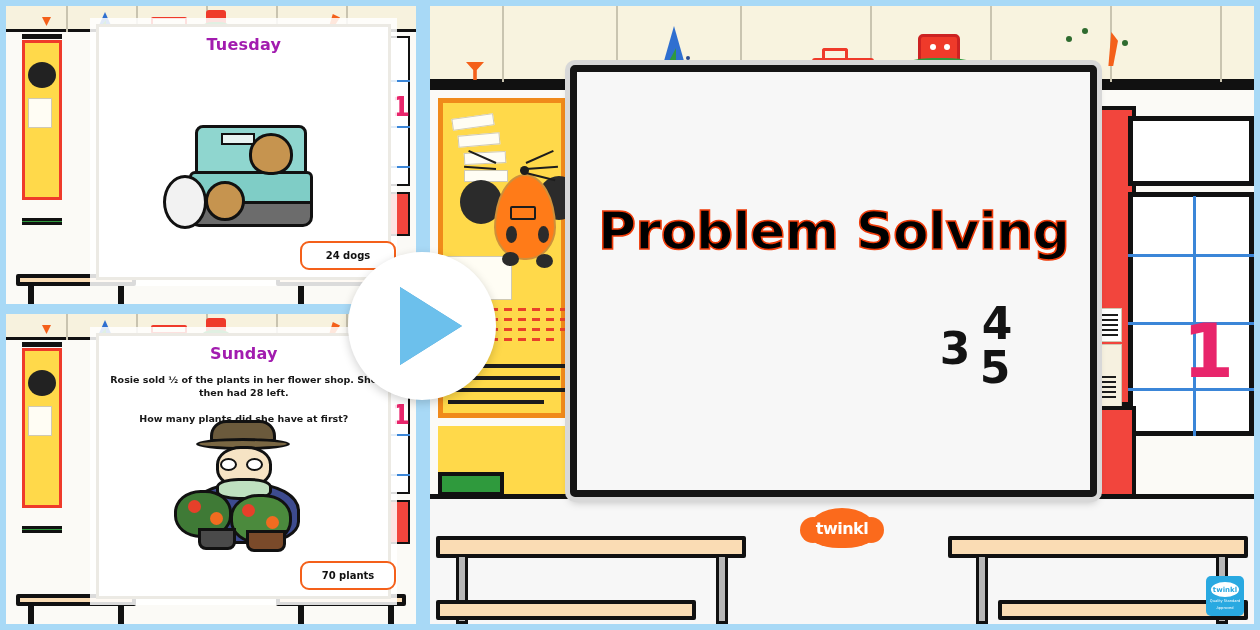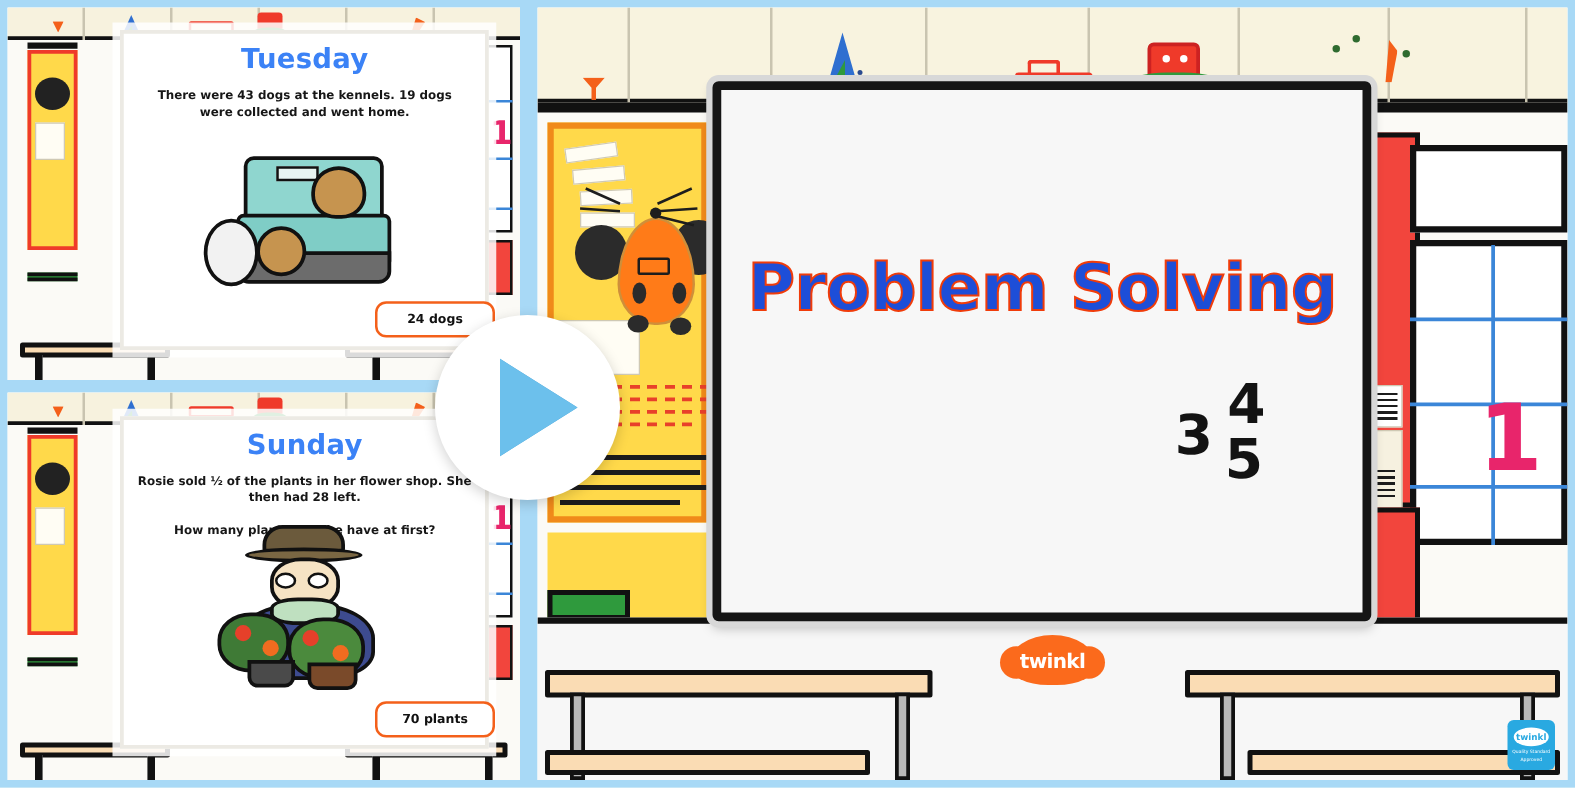--- a/index.html
+++ b/index.html
@@ -27,23 +27,23 @@
 
   
   #thumb-tuesday { left:6px;  top:6px;   width:410px; height:298px; }
   #thumb-friday  { left:6px;  top:314px; width:410px; height:310px; }
   .thumb-card {
     position:absolute; left:22%; top:6%; width:72%; height:86%;
     background:#fff; border:3px solid #eceae4;
     box-shadow:0 0 0 6px rgba(255,255,255,.85);
   }
   .thumb-title {
-    text-align:center; color:#3b82f6; font-weight:bold;
+    text-align:center; color:#a21caf; font-weight:bold;
     font-family:"DejaVu Sans", sans-serif;
-    font-size:22px; margin-top:8px; letter-spacing:.2px;
+    font-size:16px; margin-top:8px; letter-spacing:.2px;
   }
   .thumb-q {
     text-align:center; color:#171717; font-size:9.5px;
     line-height:1.45; padding:10px 16px 0 16px;
     font-family:"DejaVu Sans", sans-serif; font-weight:600;
   }
   .thumb-q2 { padding-top:12px; }
   .answer-box {
     position:absolute; right:20px; bottom:34px;
     min-width:96px; padding:7px 14px;
@@ -60,21 +60,21 @@
     position:absolute; left:17%; top:9.5%; width:64%; height:70%;
     background:#f7f7f7;
     border:7px solid #151515; border-radius:5px;
     box-shadow:0 0 0 5px #d8d8d8, 0 5px 9px rgba(0,0,0,.25);
   }
   .wb-title {
     position:absolute; left:0; right:0; top:31%;
     text-align:center;
     font-family:"DejaVu Sans", sans-serif;
     font-weight:bold; font-size:52px;
-    color:#1d4ed8;
+    color:#000000;
     -webkit-text-stroke:1.6px #f03c0a;
     letter-spacing:-.5px;
   }
   .wb-sub {
     position:absolute; left:0; right:0; top:47%;
     text-align:center;
     font-family:"DejaVu Sans", sans-serif;
     font-size:27px; color:#fb4a14;
   }
   .scribble { position:absolute; color:#131313; font-family:"DejaVu Sans", sans-serif; font-weight:bold; }
@@ -185,21 +185,20 @@
       <div class="desk-top" style="left:10px;bottom:18px;width:120px;height:12px;"></div>
       <div class="desk-leg" style="left:22px;bottom:0;width:6px;height:20px;"></div>
       <div class="desk-leg" style="left:112px;bottom:0;width:6px;height:20px;"></div>
       <div class="desk-top" style="right:10px;bottom:18px;width:130px;height:12px;"></div>
       <div class="desk-leg" style="right:22px;bottom:0;width:6px;height:20px;"></div>
       <div class="desk-leg" style="right:112px;bottom:0;width:6px;height:20px;"></div>
     </div>
 
     <div class="thumb-card">
       <div class="thumb-title">Tuesday</div>
-      <div class="thumb-q">There were 43 dogs at the kennels. 19 dogs were collected and went home.</div>
 
       <div class="thumb-art" style="top:92px;width:190px;height:120px;">
         <div style="position:absolute;left:46px;top:6px;width:112px;height:52px;background:#8fd6cf;border:3px solid #111;border-radius:8px 8px 0 0;"></div>
         <div style="position:absolute;left:72px;top:14px;width:34px;height:12px;background:#e8f4f2;border:2px solid #111;"></div>
         <div style="position:absolute;left:40px;top:52px;width:124px;height:44px;background:#7fcdc6;border:3px solid #111;border-radius:6px;"></div>
         <div style="position:absolute;left:40px;top:82px;width:124px;height:26px;background:#6c6c6c;border:3px solid #111;border-radius:0 0 10px 10px;"></div>
         <div style="position:absolute;left:14px;top:56px;width:44px;height:54px;background:#f2f2f2;border:3px solid #111;border-radius:50%;"></div>
         <div style="position:absolute;left:100px;top:14px;width:44px;height:42px;background:#c6944f;border:3px solid #111;border-radius:50% 50% 45% 45%;"></div>
         <div style="position:absolute;left:56px;top:62px;width:40px;height:40px;background:#c6944f;border:3px solid #111;border-radius:50%;"></div>
       </div>

